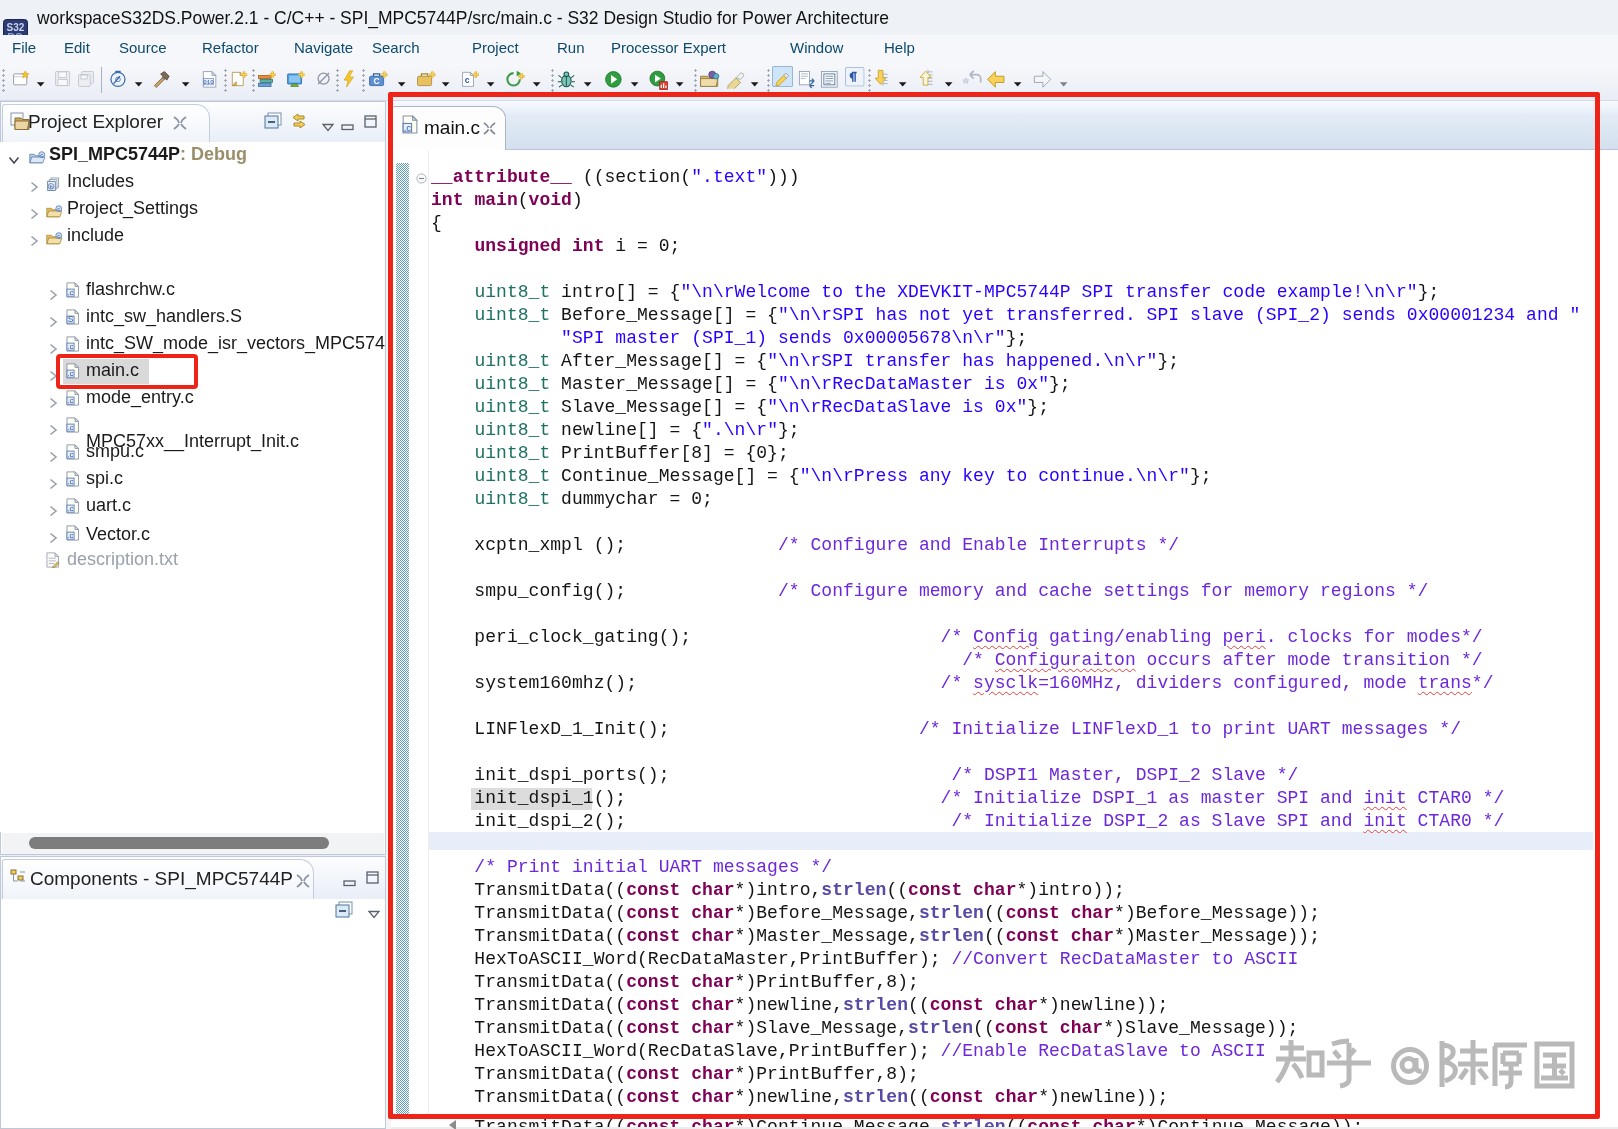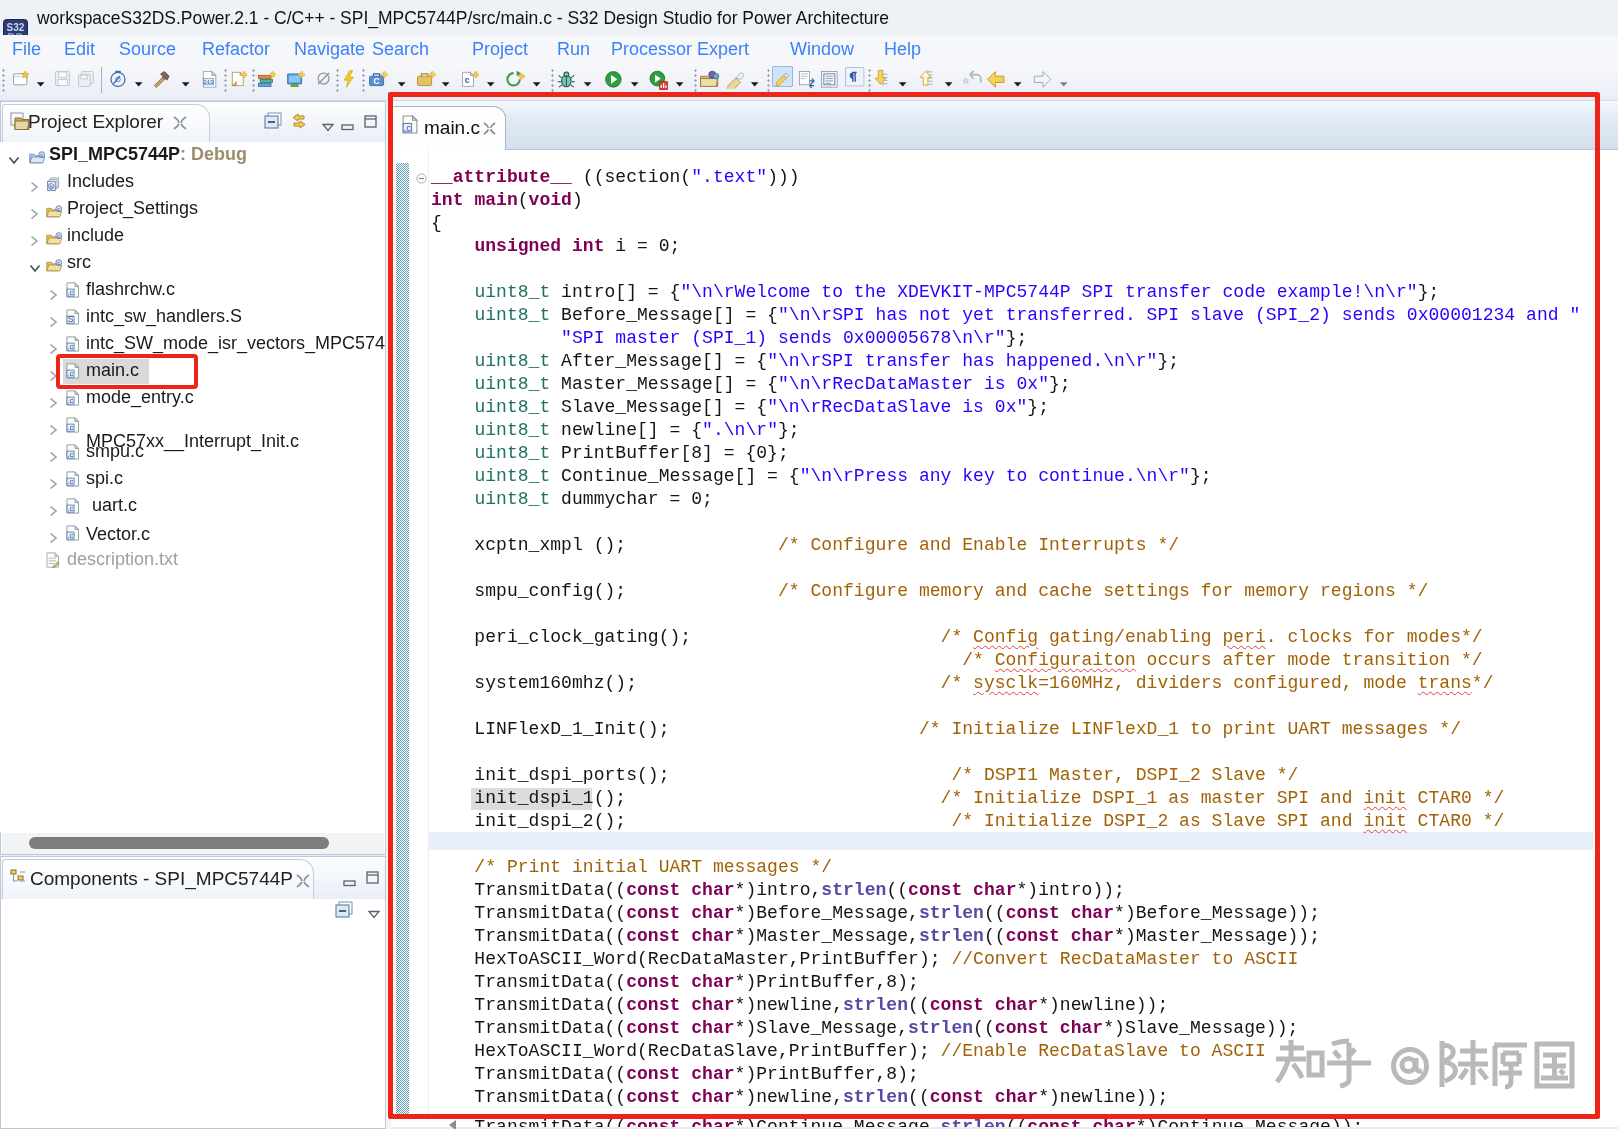--- a/index.html
+++ b/index.html
@@ -1,40 +1,40 @@
 <!DOCTYPE html>
 <html><head><meta charset="utf-8"><style>
 *{margin:0;padding:0;box-sizing:border-box}
 html,body{width:1618px;height:1129px;overflow:hidden;background:#fff;font-family:"Liberation Sans",sans-serif;color:#1a1a1a}
 #root{position:absolute;inset:0;width:1618px;height:1129px}
 .abs{position:absolute}
 
 .k{color:#7f0055;font-weight:bold}
 .s{color:#2a00ff}
-.c{color:#a16207}
+.c{color:#6d28d9}
 .t{color:#1e7163}
 .f{color:#5749a5;font-weight:bold}
 .sq{text-decoration:underline; text-decoration-style:wavy; text-decoration-color:#e04040; text-decoration-thickness:1px; text-underline-offset:3px}
 #code{position:absolute;left:431px;top:165.5px;font-family:"Liberation Mono",monospace;font-size:18px;line-height:23px;letter-spacing:.04px;white-space:pre;color:#141414}
 </style></head>
 <body>
 <div id="root">
 
 <div class="abs" style="left:0;top:0;width:1618px;height:35px;background:#eef1f6"></div>
 <div class="abs" style="left:3px;top:19px">
 <svg width="25" height="25" viewBox="0 0 25 25">
         <rect x="0.5" y="0.5" width="24" height="24" rx="3" fill="#2e3a72" stroke="#1d2650"></rect>
         <text x="12.5" y="11.5" font-size="10" font-weight="bold" fill="#c9d4f0" text-anchor="middle" font-family="Liberation Sans">S32</text>
         <text x="12" y="22" font-size="11" font-weight="bold" fill="#8fa0d8" text-anchor="middle" font-family="Liberation Sans">DS</text>
       </svg>
 </div>
 <div class="abs" style="left:37px;top:7px;font-size:19px;color:#111;transform:scaleX(.92);transform-origin:0 0">workspaceS32DS.Power.2.1 - C/C++ - SPI_MPC5744P/src/main.c - S32 Design Studio for Power Architecture</div>
 
 <div class="abs" style="left:0;top:35px;width:1618px;height:28px;background:#f6f7fa"></div>
-<div class="abs" style="top:39px;left:0;width:1618px;height:24px;font-size:18px;color:#3b82f6">
+<div class="abs" style="top:39px;left:0;width:1618px;height:24px;font-size:15px;color:#0c4a6e">
 <span class="abs" style="left:12px">File</span>
 <span class="abs" style="left:64px">Edit</span>
 <span class="abs" style="left:119px">Source</span>
 <span class="abs" style="left:202px">Refactor</span>
 <span class="abs" style="left:294px">Navigate</span>
 <span class="abs" style="left:372px">Search</span>
 <span class="abs" style="left:472px">Project</span>
 <span class="abs" style="left:557px">Run</span>
 <span class="abs" style="left:611px">Processor Expert</span>
 <span class="abs" style="left:790px">Window</span>
@@ -341,32 +341,20 @@
             <path d="M2.5 1.5 L8 6 L2.5 10.5" fill="none" stroke="#9aa0aa" stroke-width="1.6"></path>
           </svg></span>
         <span style="position:absolute;left:46px;top:6px"><svg width="17" height="13.5" viewBox="0 0 22 17">
             <path d="M1 4 h6 l2 2 h8 v9 H1 z" fill="#e3bf6b" stroke="#a8862c"></path>
             <path d="M3.5 7.5 H20.5 L18 15 H1.2 z" fill="#f4dfa8" stroke="#a8862c"></path>
             <circle cx="16.5" cy="4.5" r="3.8" fill="#cfe0f4" stroke="#4a6fae"></circle>
             <text x="16.5" y="7.3" font-size="7.5" fill="#2a4f9a" text-anchor="middle" font-family="Liberation Sans">c</text>
           </svg></span>
         <span style="position:absolute;left:67px;top:2px">include</span>
       </div>
-<div style="position:absolute;left:0;top:108px;width:385px;height:27px">
-        <span style="position:absolute;left:29px;top:8px"><svg width="12" height="12" viewBox="0 0 12 12">
-            <path d="M1.5 3.5 L6 9 L10.5 3.5" fill="none" stroke="#444a55" stroke-width="1.6"></path>
-          </svg></span>
-        <span style="position:absolute;left:46px;top:6px"><svg width="17" height="13.5" viewBox="0 0 22 17">
-            <path d="M1 4 h6 l2 2 h8 v9 H1 z" fill="#e3bf6b" stroke="#a8862c"></path>
-            <path d="M3.5 7.5 H20.5 L18 15 H1.2 z" fill="#f4dfa8" stroke="#a8862c"></path>
-            <circle cx="16.5" cy="4.5" r="3.8" fill="#cfe0f4" stroke="#4a6fae"></circle>
-            <text x="16.5" y="7.3" font-size="7.5" fill="#2a4f9a" text-anchor="middle" font-family="Liberation Sans">c</text>
-          </svg></span>
-        <span style="position:absolute;left:67px;top:2px">src</span>
-      </div>
 <div style="position:absolute;left:0;top:135px;width:385px;height:27px">
         <span style="position:absolute;left:48px;top:8px"><svg width="10" height="12" viewBox="0 0 10 12">
             <path d="M2.5 1.5 L8 6 L2.5 10.5" fill="none" stroke="#9aa0aa" stroke-width="1.6"></path>
           </svg></span>
         <span style="position:absolute;left:66px;top:5px"><svg width="13.5" height="16" viewBox="0 0 15 18">
             <path d="M1 1 h9 l4 4 v12 h-13 z" fill="#fefef2" stroke="#8593a8"></path>
             <path d="M10 1 l4 4 h-4 z" fill="#dde4ee" stroke="#8593a8"></path>
             <rect x="1" y="8" width="8" height="8" fill="#eaf0fa" stroke="#5b7db3"></rect>
             <text x="5" y="14.8" font-size="9" fill="#2a56a5" text-anchor="middle" font-family="Liberation Sans">.c</text>
           </svg></span>
@@ -459,21 +447,21 @@
 <div style="position:absolute;left:0;top:351px;width:385px;height:27px">
         <span style="position:absolute;left:48px;top:8px"><svg width="10" height="12" viewBox="0 0 10 12">
             <path d="M2.5 1.5 L8 6 L2.5 10.5" fill="none" stroke="#9aa0aa" stroke-width="1.6"></path>
           </svg></span>
         <span style="position:absolute;left:66px;top:5px"><svg width="13.5" height="16" viewBox="0 0 15 18">
             <path d="M1 1 h9 l4 4 v12 h-13 z" fill="#fefef2" stroke="#8593a8"></path>
             <path d="M10 1 l4 4 h-4 z" fill="#dde4ee" stroke="#8593a8"></path>
             <rect x="1" y="8" width="8" height="8" fill="#eaf0fa" stroke="#5b7db3"></rect>
             <text x="5" y="14.8" font-size="9" fill="#2a56a5" text-anchor="middle" font-family="Liberation Sans">.c</text>
           </svg></span>
-        <span style="position:absolute;left:92px;top:2px">uart.c</span>
+        <span style="position:absolute;left:86px;top:2px">uart.c</span>
       </div>
 <div style="position:absolute;left:0;top:378px;width:385px;height:27px">
         <span style="position:absolute;left:48px;top:8px"><svg width="10" height="12" viewBox="0 0 10 12">
             <path d="M2.5 1.5 L8 6 L2.5 10.5" fill="none" stroke="#9aa0aa" stroke-width="1.6"></path>
           </svg></span>
         <span style="position:absolute;left:66px;top:5px"><svg width="13.5" height="16" viewBox="0 0 15 18">
             <path d="M1 1 h9 l4 4 v12 h-13 z" fill="#fefef2" stroke="#8593a8"></path>
             <path d="M10 1 l4 4 h-4 z" fill="#dde4ee" stroke="#8593a8"></path>
             <rect x="1" y="8" width="8" height="8" fill="#eaf0fa" stroke="#5b7db3"></rect>
             <text x="5" y="14.8" font-size="9" fill="#2a56a5" text-anchor="middle" font-family="Liberation Sans">.c</text>

